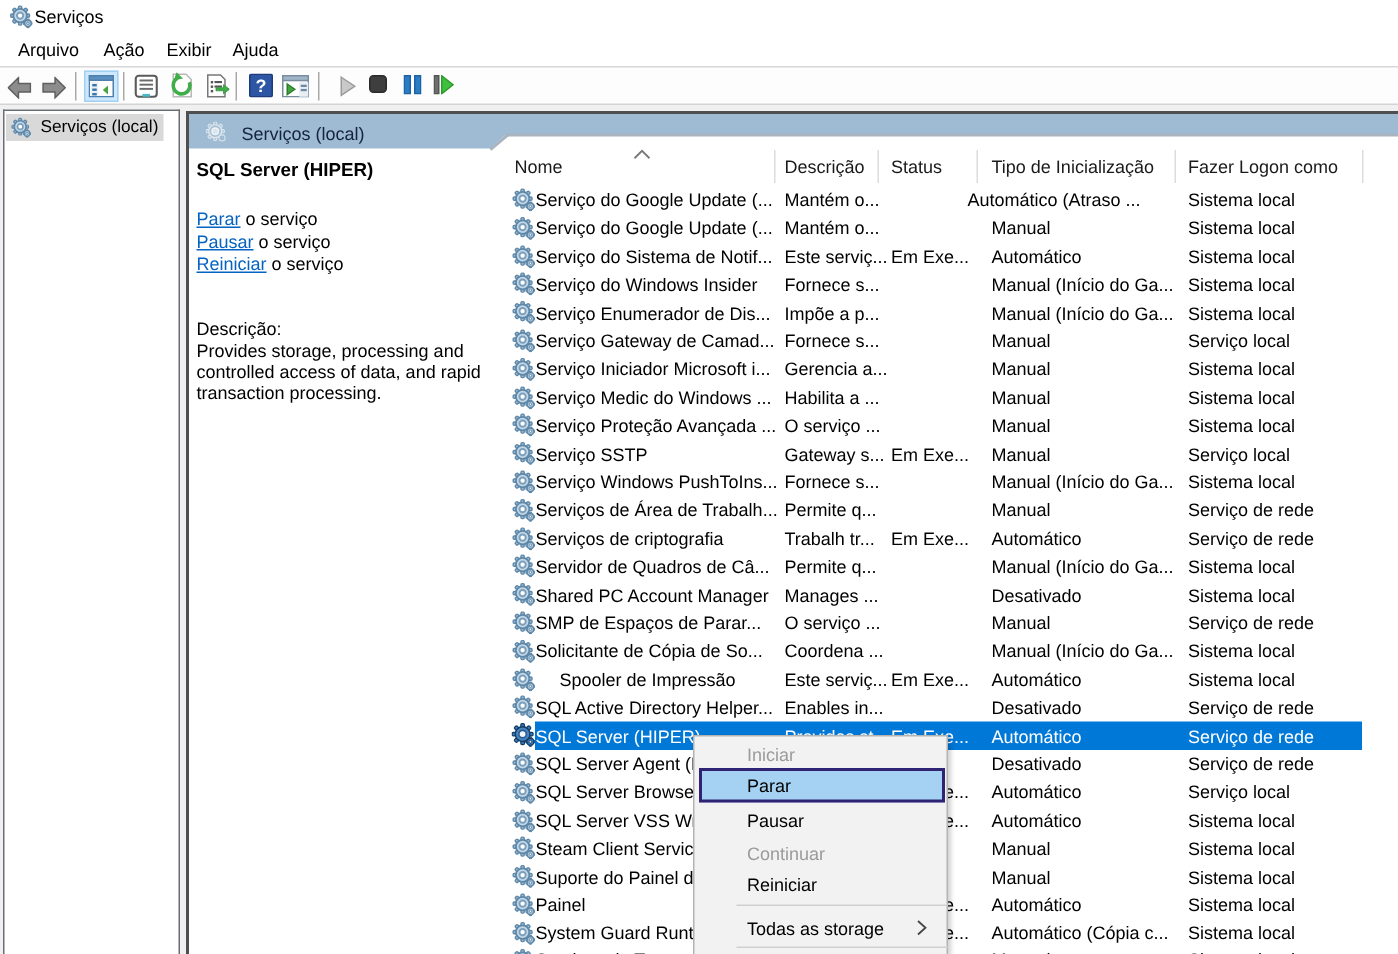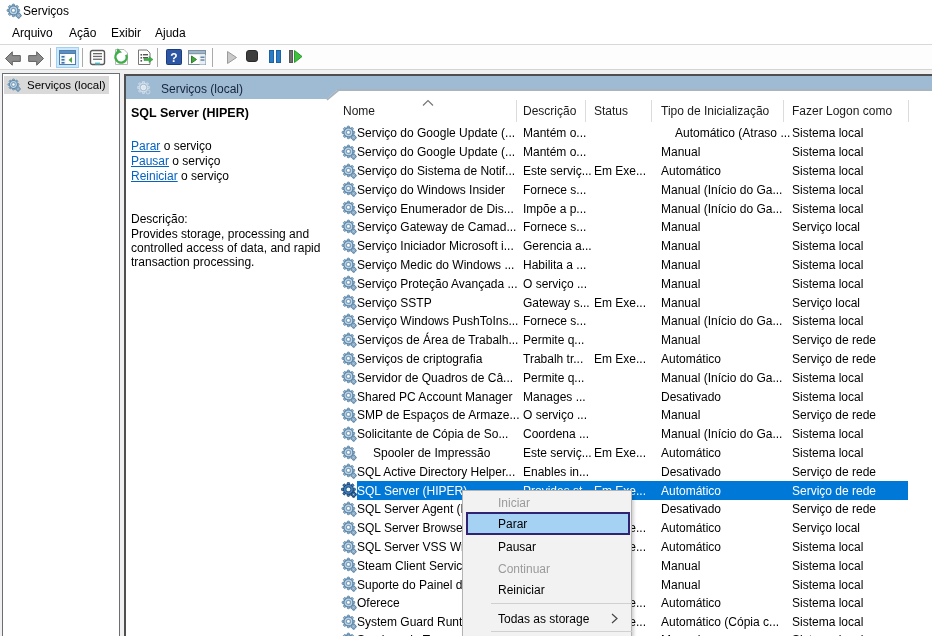--- a/index.html
+++ b/index.html
@@ -255,21 +255,21 @@
 <div class="colsep" style="left:651px"></div>
 <div class="colsep" style="left:783px"></div>
 <div class="colsep" style="left:908px"></div>
 
 <div class="row" style="top:123.9px">
     <svg class="gi" style="left:7.5px">
       <use href="#gear"></use>
     </svg>
     <span style="left:24px">Serviço do Google Update (...</span>
     <span style="left:190px">Mantém o...</span>
-    <span style="left:342px">Automático (Atraso ...</span>
+    <span style="left:312px">Automático (Atraso ...</span>
     <span style="left:459px">Sistema local</span>
   </div>
 <div class="row" style="top:142.7px">
     <svg class="gi" style="left:7.5px">
       <use href="#gear"></use>
     </svg>
     <span style="left:24px">Serviço do Google Update (...</span>
     <span style="left:190px">Mantém o...</span>
     <span style="left:328px">Manual</span>
     <span style="left:459px">Sistema local</span>
@@ -391,21 +391,21 @@
     </svg>
     <span style="left:24px">Shared PC Account Manager</span>
     <span style="left:190px">Manages ...</span>
     <span style="left:328px">Desativado</span>
     <span style="left:459px">Sistema local</span>
   </div>
 <div class="row" style="top:405.9px">
     <svg class="gi" style="left:7.5px">
       <use href="#gear"></use>
     </svg>
-    <span style="left:24px">SMP de Espaços de Armaze...</span>
+    <span style="left:24px">SMP de Espaços de Parar...</span>
     <span style="left:190px">O serviço ...</span>
     <span style="left:328px">Manual</span>
     <span style="left:459px">Serviço de rede</span>
   </div>
 <div class="row" style="top:424.7px">
     <svg class="gi" style="left:7.5px">
       <use href="#gear"></use>
     </svg>
     <span style="left:24px">Solicitante de Cópia de So...</span>
     <span style="left:190px">Coordena ...</span>
@@ -480,21 +480,21 @@
       <use href="#gear"></use>
     </svg>
     <span style="left:24px">Suporte do Painel de Contr...</span>
     <span style="left:328px">Manual</span>
     <span style="left:459px">Sistema local</span>
   </div>
 <div class="row" style="top:593.9px">
     <svg class="gi" style="left:7.5px">
       <use href="#gear"></use>
     </svg>
-    <span style="left:24px">Oferece</span>
+    <span style="left:24px">Painel</span>
     <span style="left:261px">Em Exe...</span>
     <span style="left:328px">Automático</span>
     <span style="left:459px">Sistema local</span>
   </div>
 <div class="row" style="top:612.7px">
     <svg class="gi" style="left:7.5px">
       <use href="#gear"></use>
     </svg>
     <span style="left:24px">System Guard Runtime Mon...</span>
     <span style="left:261px">Em Exe...</span>

